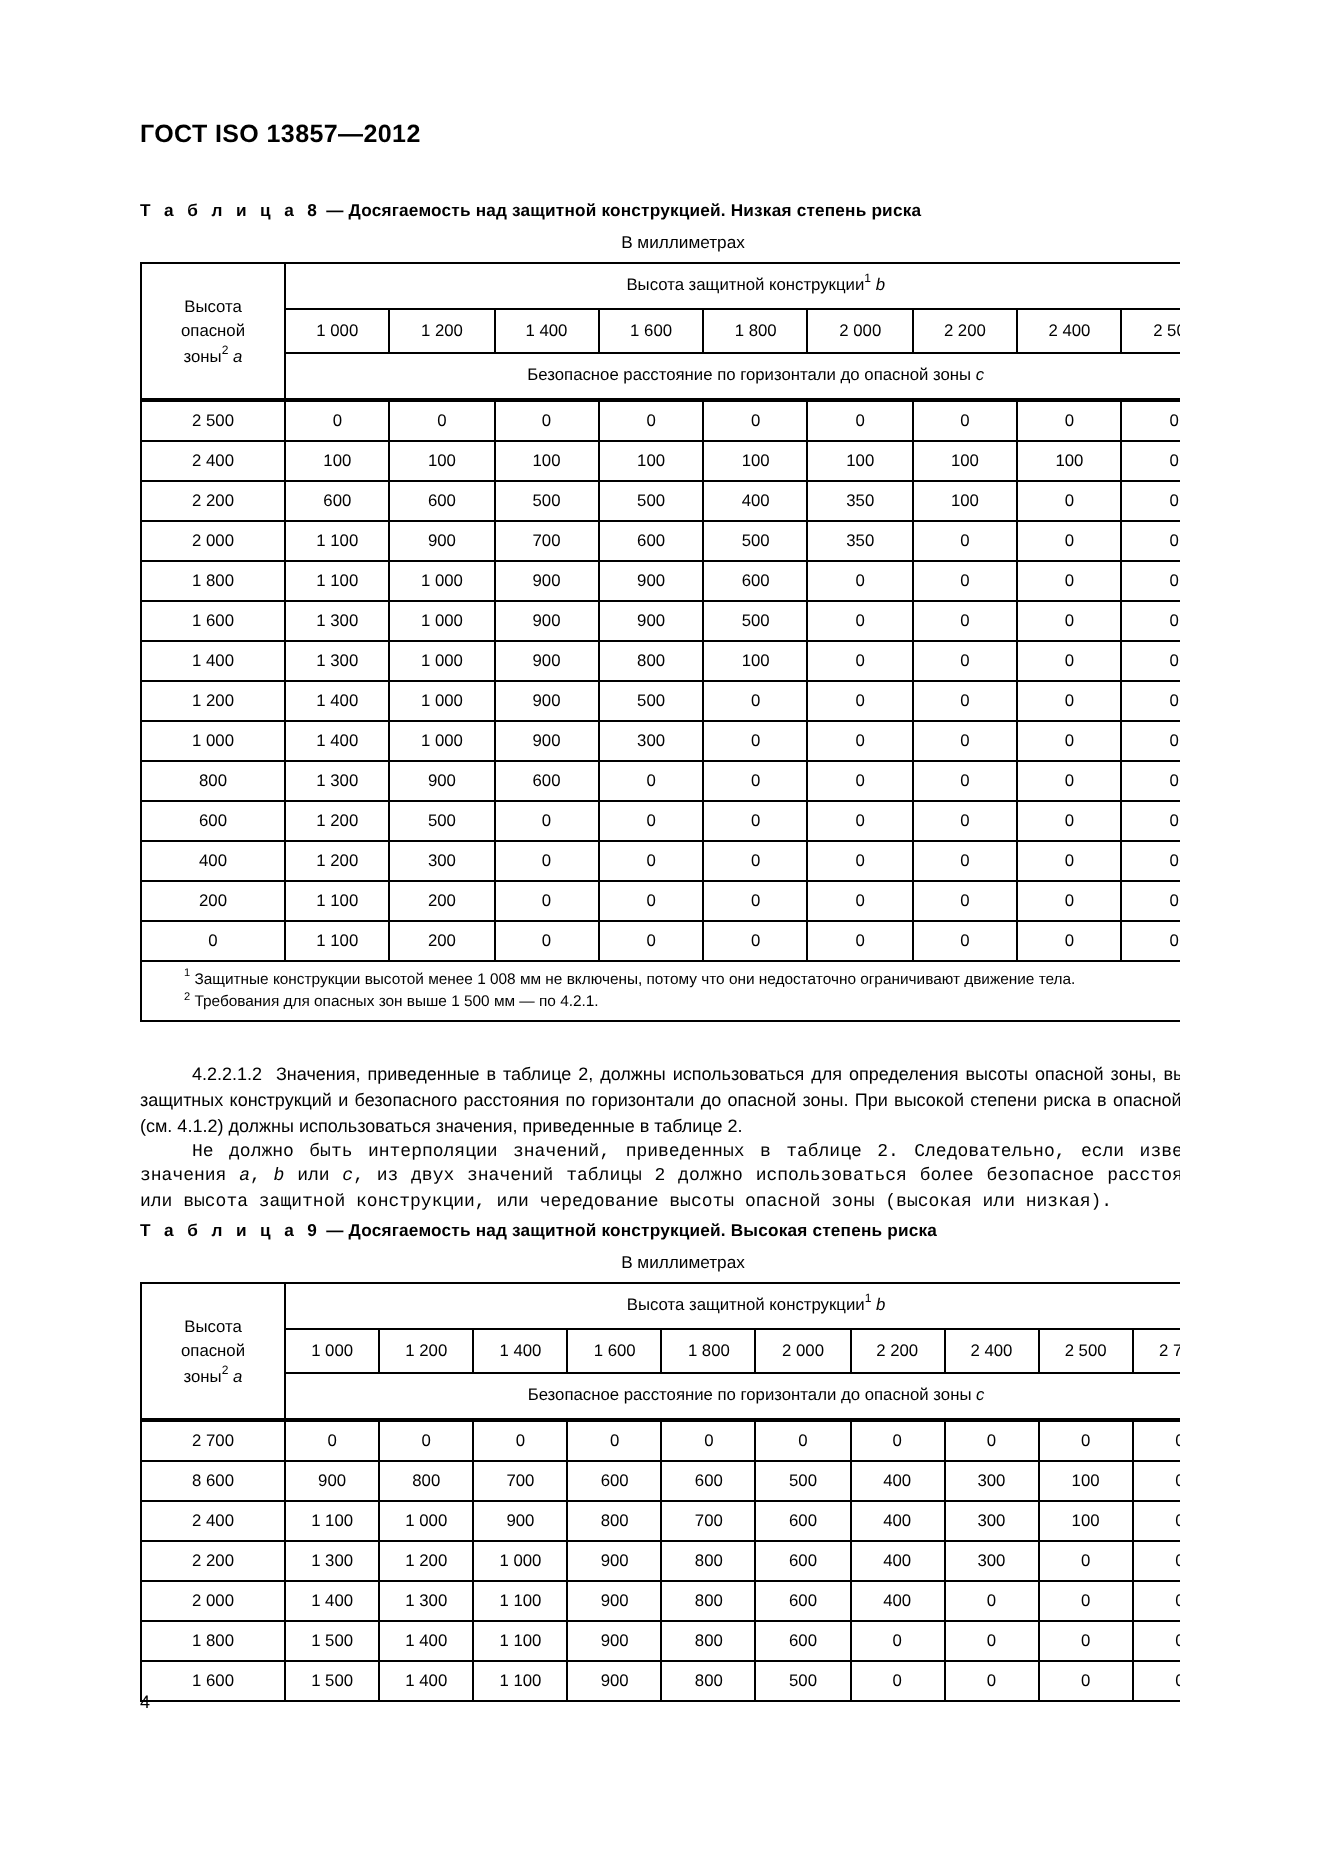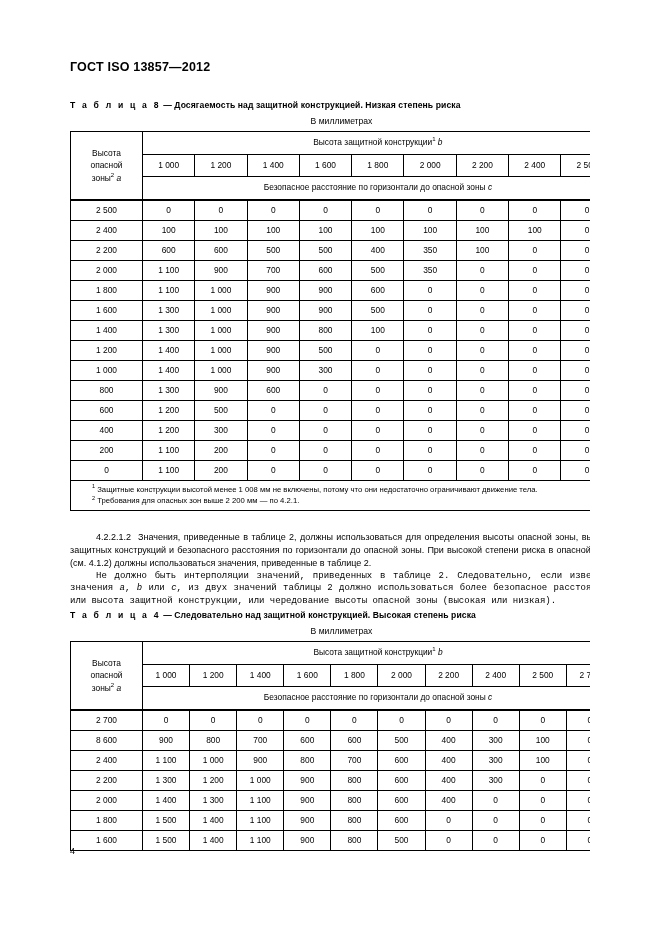--- a/index.html
+++ b/index.html
@@ -348,30 +348,30 @@
             <td>0</td>
             <td>0</td>
             <td>0</td>
             <td>0</td>
           </tr>
         </tbody>
     </table>
 
     <div class="footnote-box">
       <p class="fn"><sup class="fn-marker">1</sup> <span>Защитные конструкции высотой менее 1 008 мм не включены, потому что они недостаточно ограничивают движение тела.</span></p>
-      <p class="fn"><sup class="fn-marker">2</sup> <span>Требования для опасных зон выше 2 200 мм — по 4.2.1.</span></p>
+      <p class="fn"><sup class="fn-marker">2</sup> <span>Требования для опасных зон выше 1 500 мм — по 4.2.1.</span></p>
     </div>
 
     <div class="body-block">
       <p class="body-par"><span class="indent"></span><span>4.2.2.1.2</span>&nbsp; <span>Значения, приведенные в таблице 2, должны использоваться для определения высоты опасной зоны, высоты защитных конструкций и безопасного расстояния по горизонтали до опасной зоны. При высокой степени риска в опасной зоне (см. 4.1.2) должны использоваться значения, приведенные в таблице 2.</span></p>
       <p class="body-par"><span class="indent"></span><span>Не должно быть интерполяции значений, приведенных в таблице 2. Следовательно, если известны значения </span><span class="ital">a</span><span>, </span><span class="ital">b</span><span> или </span><span class="ital">c</span><span>, из двух значений таблицы 2 должно использоваться более безопасное расстояние, или высота защитной конструкции, или чередование высоты опасной зоны (высокая или низкая).</span></p>
     </div>
 
     <div class="table-caption">
-      <span class="spaced">Т а б л и ц а  4</span><span> — Следовательно над защитной конструкцией. Высокая степень риска</span>
+      <span class="spaced">Т а б л и ц а  9</span><span> — Досягаемость над защитной конструкцией. Высокая степень риска</span>
     </div>
 
     <div class="units-line">В миллиметрах</div>
 
     <table class="gost" id="t2">
       <colgroup>
         <col style="width:72px">
         <col span="10" style="width:47.1px">
       </colgroup>
       <thead>

